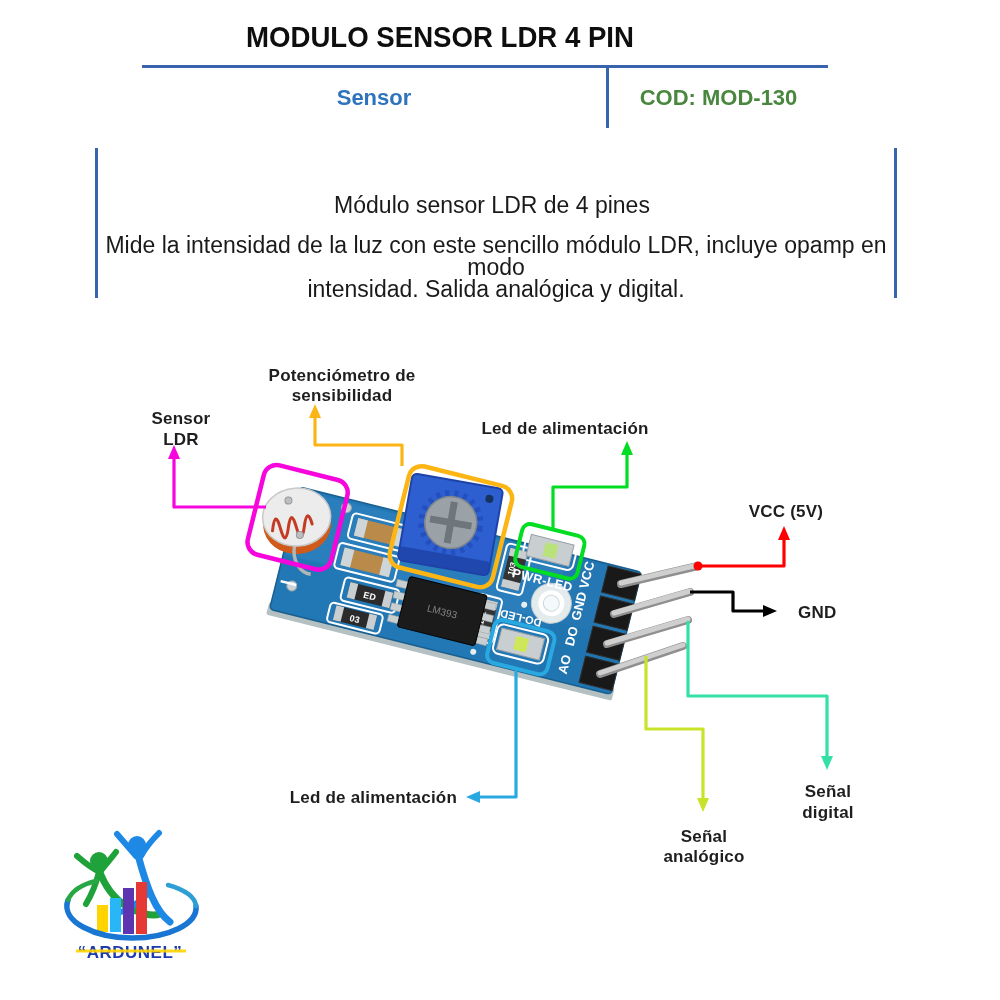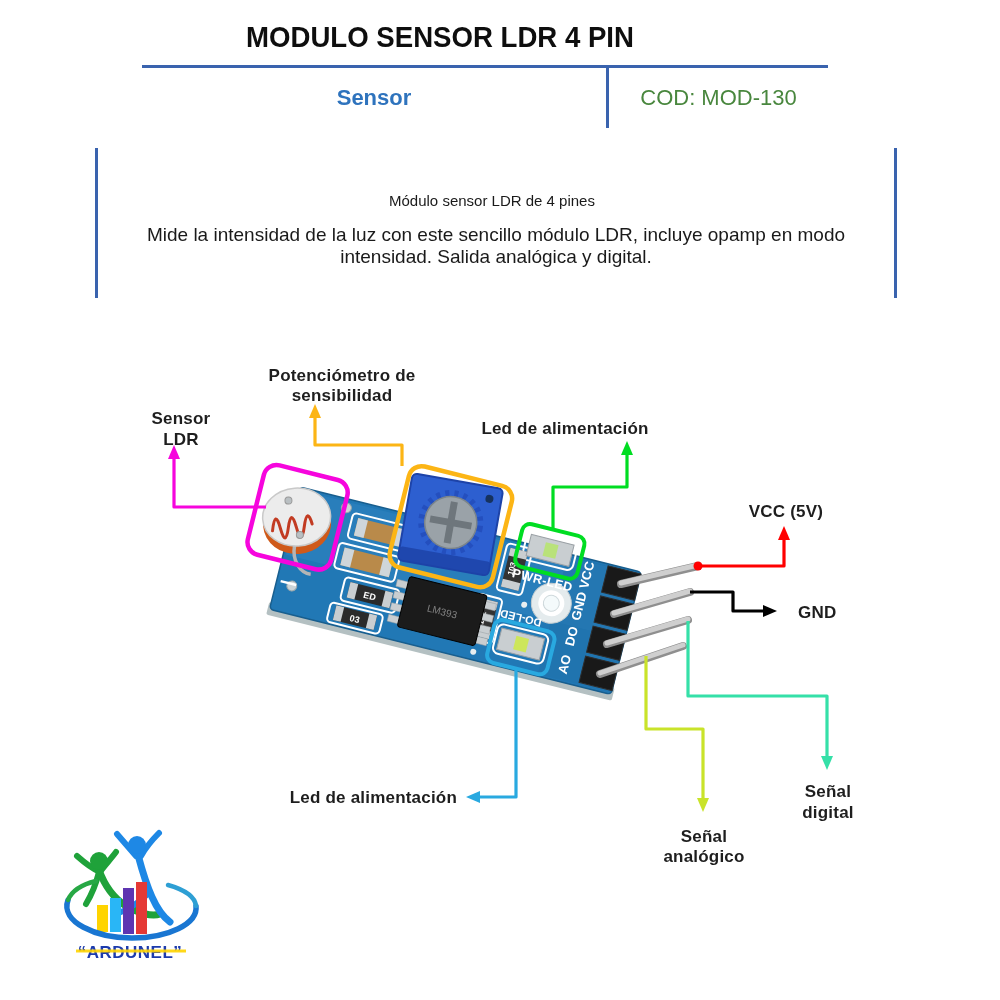--- a/index.html
+++ b/index.html
@@ -11,29 +11,29 @@
     position:absolute;left:140px;top:20px;width:600px;text-align:center;
     font-size:30px;font-weight:bold;color:#0e0e0e;letter-spacing:0px;
     transform:scaleX(.92);transform-origin:center;white-space:nowrap;
   }
   .header-rule{position:absolute;left:142px;top:65px;width:686px;height:3px;background:#3a63ae;}
   .header-cells{position:absolute;left:142px;top:68px;width:686px;height:60px;display:flex;}
   .cell-left{width:464px;display:flex;align-items:center;justify-content:center;
     color:#2e73bd;font-weight:bold;font-size:22px;}
   .header-divider{width:3px;height:60px;background:#3a63ae;}
   .cell-right{flex:1;display:flex;align-items:center;justify-content:center;
-    color:#49873e;font-weight:normal;font-size:22px;}
+    color:#49873e;font-weight:bold;font-size:22px;}
   .description{
     position:absolute;left:95px;top:148px;width:802px;height:150px;
     border-left:3px solid #3a63ae;border-right:3px solid #3a63ae;
     box-sizing:border-box;display:flex;flex-direction:column;align-items:center;
     justify-content:flex-start;padding-top:44px;color:#1a1a1a;
   }
-  .desc-heading{font-size:15px;margin:0 8px 15px 0;font-weight:normal;}
-  .desc-line{font-size:19px;line-height:22px;text-align:center;}
+  .desc-heading{font-size:23px;margin:0 8px 15px 0;font-weight:normal;}
+  .desc-line{font-size:23px;line-height:22px;text-align:center;}
   svg.diagram{position:absolute;left:0;top:0;}
   svg text{font-family:"Liberation Sans","DejaVu Sans",sans-serif;}
   .callout-label{font-size:17px;font-weight:bold;fill:#1e1e1e;letter-spacing:.2px;}
   .silk{fill:#ffffff;font-weight:bold;}
 </style>
 </head>
 <body>
 
 <div class="page-title">MODULO SENSOR LDR 4 PIN</div>
 <div class="header-rule"></div>

